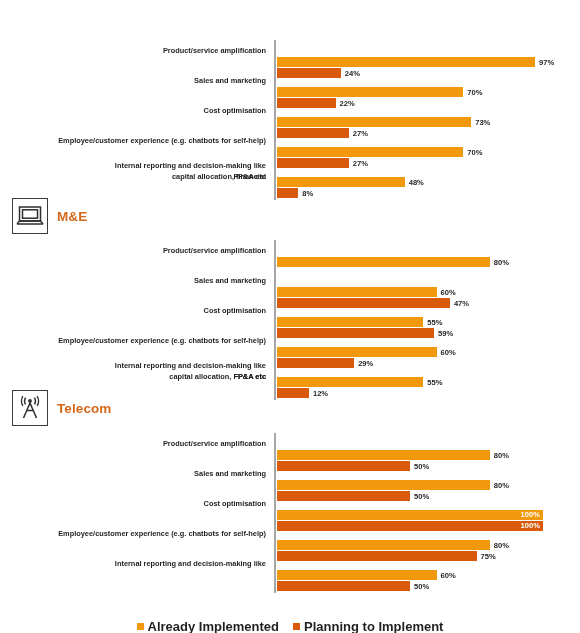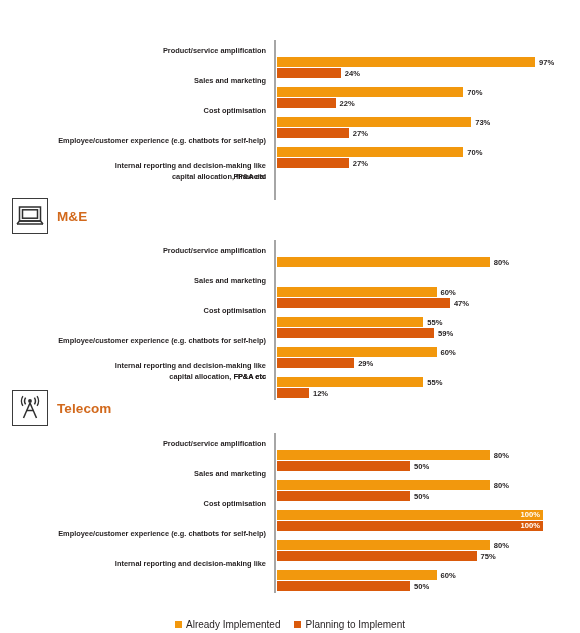--- a/index.html
+++ b/index.html
@@ -162,22 +162,22 @@
     gap: 4px;
   }
   .legend-swatch {
     width: 7px;
     height: 7px;
     flex: none;
   }
   .legend-swatch.implemented { background: #f2980d; }
   .legend-swatch.planning    { background: #da5a0b; }
   .legend-label {
-    font-size: 10px;
-    font-weight: normal;
+    font-size: 13px;
+    font-weight: bold;
     color: #231f20;
     white-space: nowrap;
   }
 </style>
 </head>
 <body>
 
 <div class="chart-root">
   <div id="sections-host">
       <div class="section" style="top: 6px; height: 196px;">
@@ -243,20 +243,30 @@
               </div>
             </div>
           </div>
           <div class="row" style="top: 120px;">
             <div class="row-label">
               <span class="lbl-line">Internal reporting and decision-making like</span>
               <span class="lbl-overlap">
                 <span class="ov-a">capital allocation, financial</span>
                 <span class="ov-b">FP&amp;A etc</span>
               </span>
+            </div>
+            <div class="bars">
+              <div class="bar-wrap top">
+                <div class="bar implemented" style="width: 127.68px; position: relative;"></div>
+                <span class="bar-value">48%</span>
+              </div>
+              <div class="bar-wrap bot">
+                <div class="bar planning" style="width: 21.28px; position: relative;"></div>
+                <span class="bar-value">8%</span>
+              </div>
             </div>
           </div>
         </div>
       </div>
       <div class="section" style="top: 198px; height: 204px;">
         <div class="section-header">
           <div class="section-icon">
             <svg width="28" height="24" viewBox="0 0 28 24" aria-hidden="true">
       <g fill="none" stroke="#2f2f2f" stroke-width="1.5">
         <rect x="3.5" y="3" width="21" height="14"></rect>

